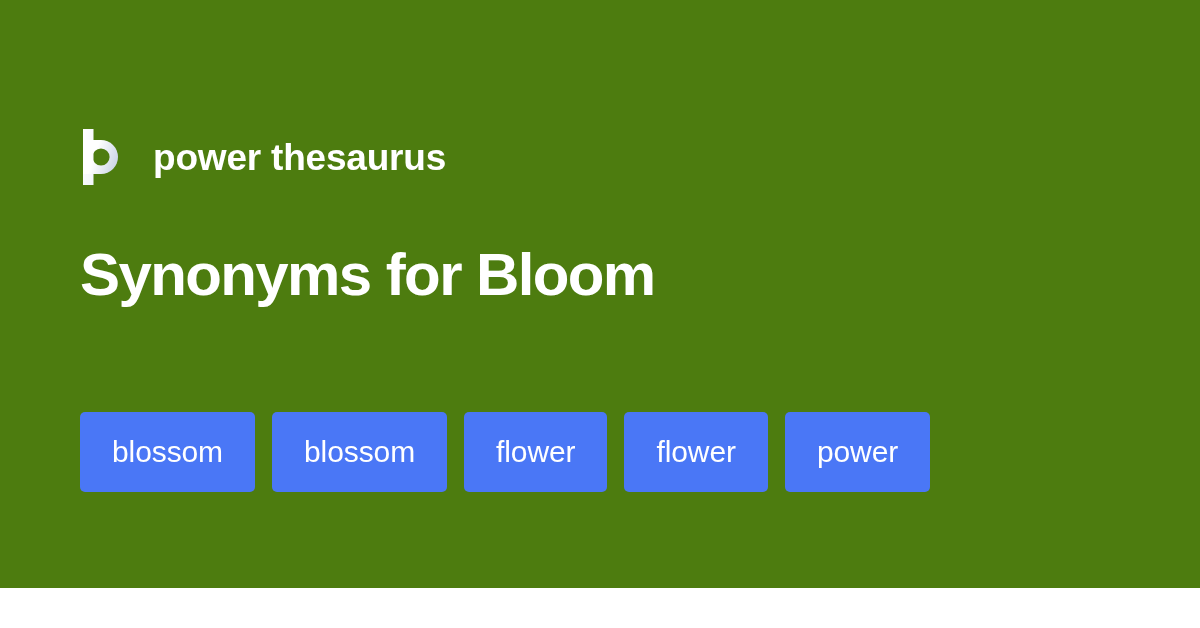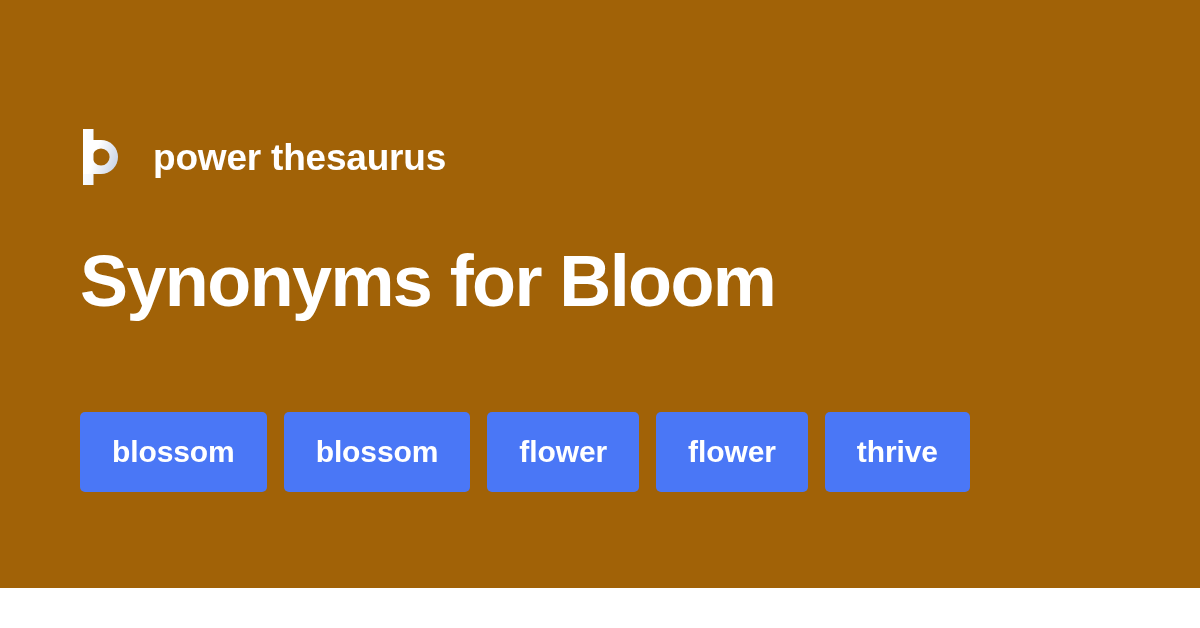--- a/index.html
+++ b/index.html
@@ -11,21 +11,21 @@
     height: 628px;
     overflow: hidden;
     font-family: "Liberation Sans", sans-serif;
     background: #ffffff;
   }
 
   .card {
     position: relative;
     width: 1200px;
     height: 588px;
-    background: #a16207;
+    background: #4d7c0f;
     box-sizing: border-box;
     overflow: hidden;
   }
 
   
   .brand {
     position: absolute;
     left: 80px;
     top: 126px;
     display: flex;
@@ -49,21 +49,21 @@
     line-height: 1;
     white-space: nowrap;
   }
 
   
   .headline {
     position: absolute;
     left: 80px;
     top: 243px;
     color: #ffffff;
-    font-size: 72px;
+    font-size: 60px;
     font-weight: 700;
     letter-spacing: -1.6px;
     line-height: 1.08;
     white-space: nowrap;
   }
 
   
   .chips {
     position: absolute;
     left: 80px;
@@ -77,21 +77,21 @@
   .chip {
     height: 80px;
     display: flex;
     align-items: center;
     justify-content: center;
     padding: 18px 32px;
     background: #4a77f6;
     border-radius: 5px;
     color: #ffffff;
     font-size: 30px;
-    font-weight: 700;
+    font-weight: 400;
     letter-spacing: -0.1px;
     line-height: 1;
     white-space: nowrap;
     box-sizing: border-box;
   }
 </style>
 </head>
 <body>
 
 <div class="card">
@@ -135,17 +135,17 @@
     <div class="chip">
       <span>blossom</span>
     </div>
     <div class="chip">
       <span>flower</span>
     </div>
     <div class="chip">
       <span>flower</span>
     </div>
     <div class="chip">
-      <span>thrive</span>
+      <span>power</span>
     </div>
   </div>
 
 </div>
 
 </body></html>

